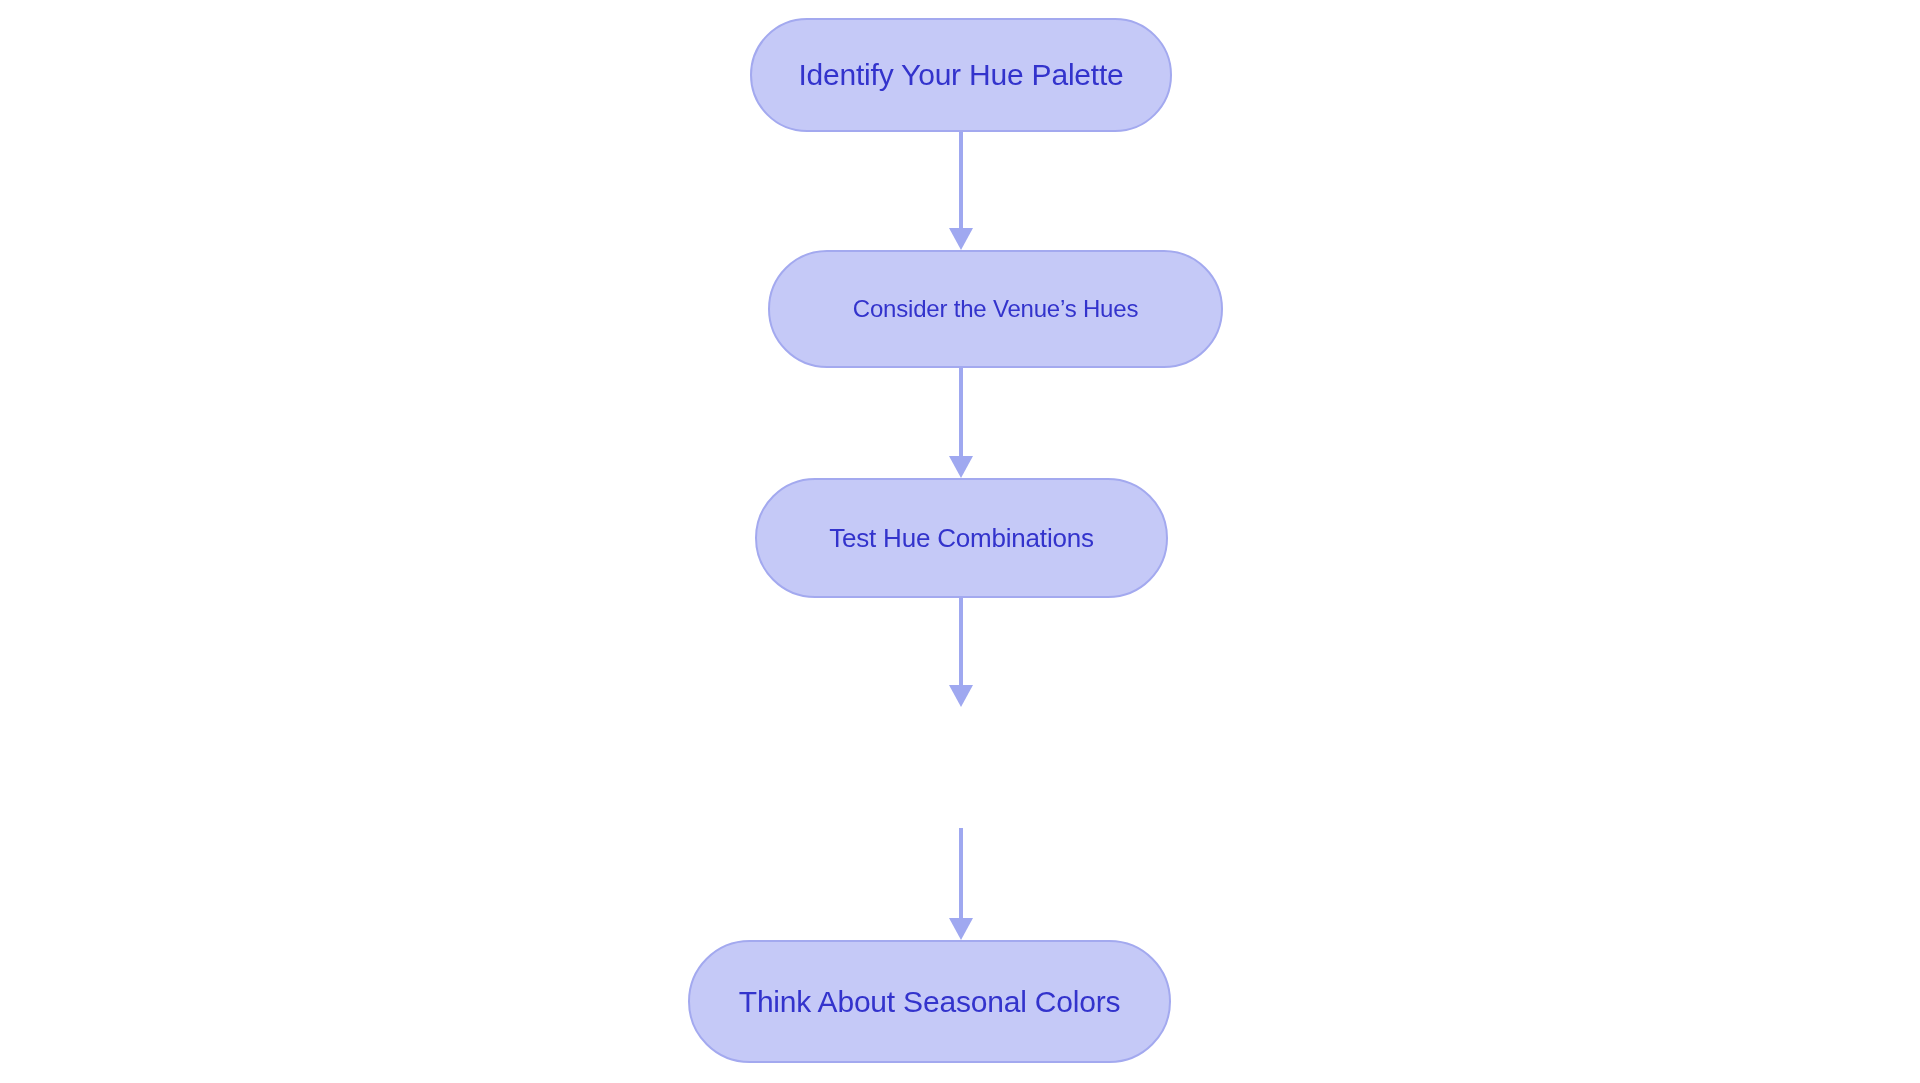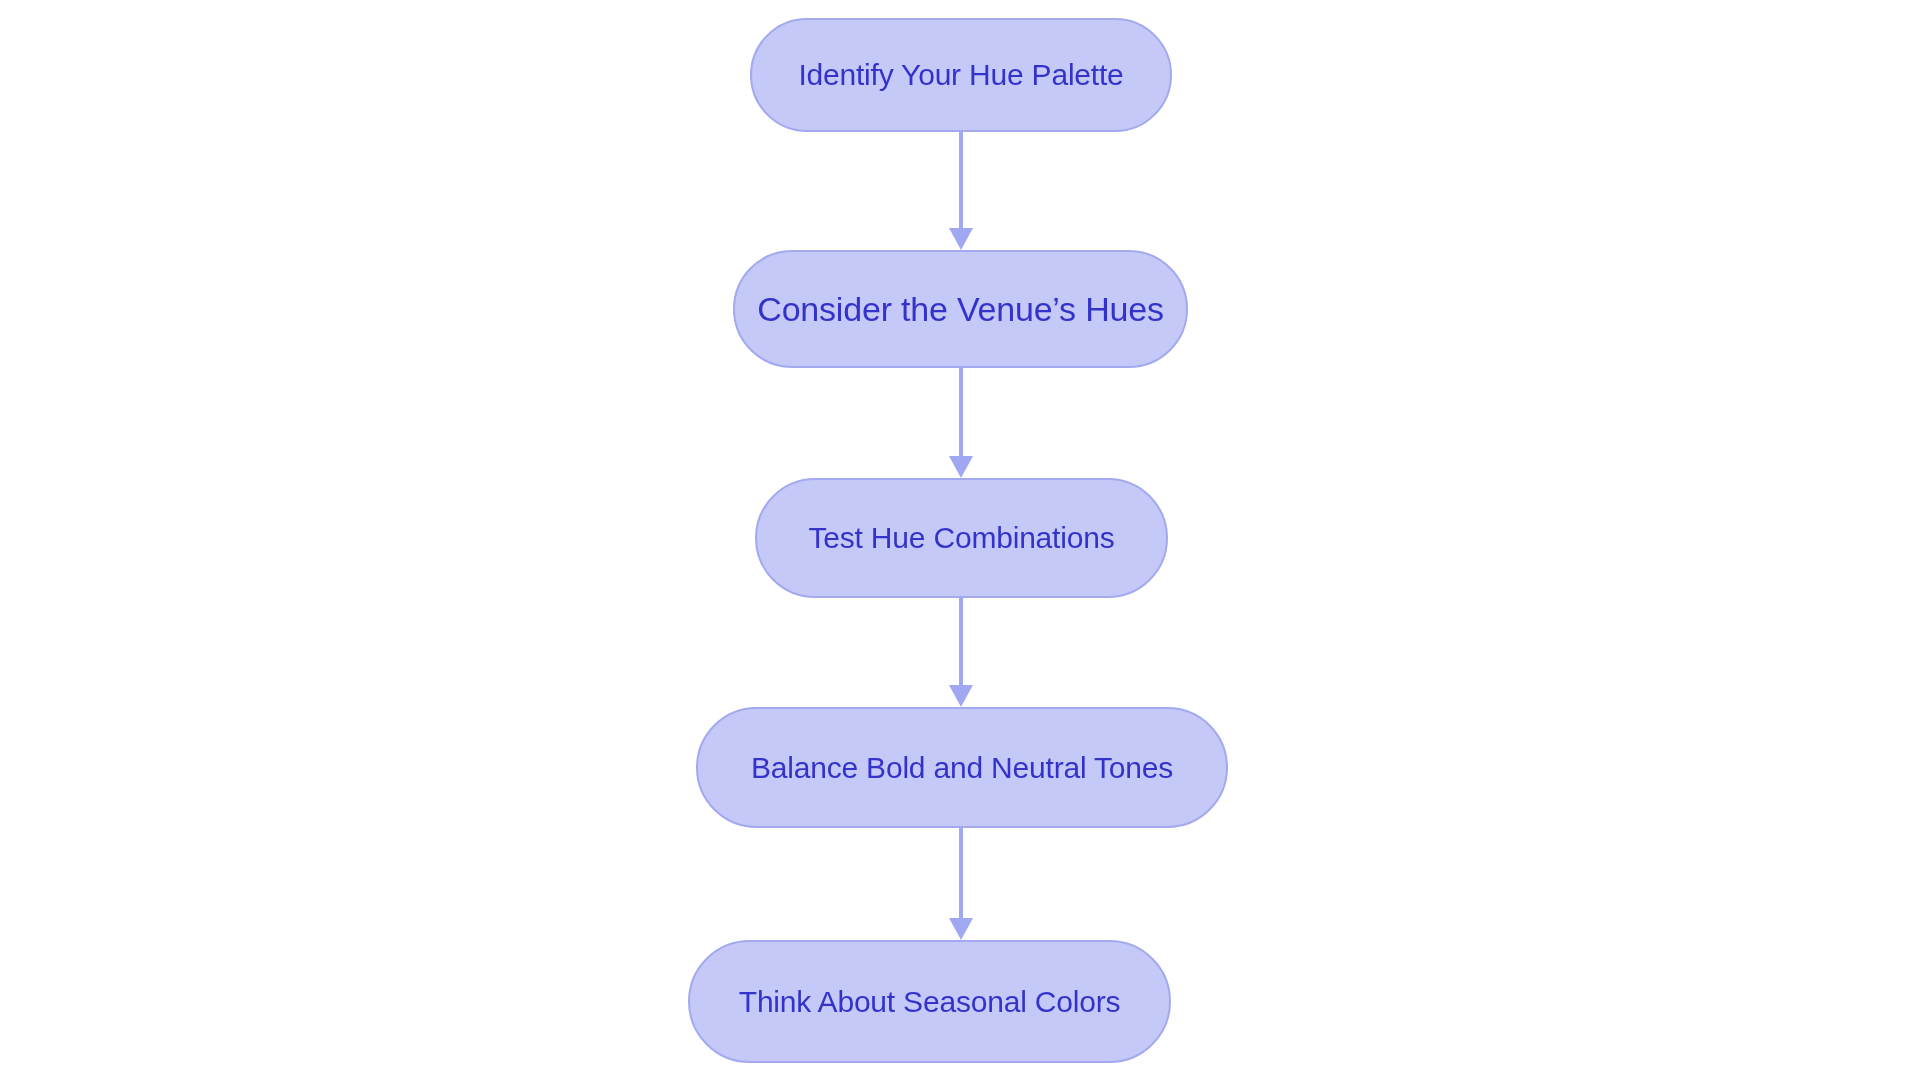--- a/index.html
+++ b/index.html
@@ -84,25 +84,22 @@
       <div class="connector-line" style="height: 87px; background: rgb(159, 168, 240);"></div>
       <div class="connector-head" style="top: 87px; border-top-color: rgb(159, 168, 240);"></div>
     </div>
     <div class="flow-connector" style="left: 961px; top: 828px;">
       <div class="connector-line" style="height: 90px; background: rgb(159, 168, 240);"></div>
       <div class="connector-head" style="top: 90px; border-top-color: rgb(159, 168, 240);"></div>
     </div>
     <div class="flow-node" style="left: 750px; top: 18px; width: 422px; height: 114px; background: rgb(197, 201, 247); border-color: rgb(163, 169, 239); color: rgb(51, 51, 204); font-size: 30px;">
       <span class="node-label">Identify Your Hue Palette</span>
     </div>
-    <div class="flow-node" style="left: 733px; top: 250px; width: 455px; height: 118px; background: rgb(197, 201, 247); border-color: rgb(163, 169, 239); color: rgb(51, 51, 204); font-size: 34px;">
+    <div class="flow-node" style="left: 768px; top: 250px; width: 455px; height: 118px; background: rgb(197, 201, 247); border-color: rgb(163, 169, 239); color: rgb(51, 51, 204); font-size: 24px;">
       <span class="node-label">Consider the Venue’s Hues</span>
     </div>
-    <div class="flow-node" style="left: 755px; top: 478px; width: 413px; height: 120px; background: rgb(197, 201, 247); border-color: rgb(163, 169, 239); color: rgb(51, 51, 204); font-size: 30px;">
+    <div class="flow-node" style="left: 755px; top: 478px; width: 413px; height: 120px; background: rgb(197, 201, 247); border-color: rgb(163, 169, 239); color: rgb(51, 51, 204); font-size: 26px;">
       <span class="node-label">Test Hue Combinations</span>
-    </div>
-    <div class="flow-node" style="left: 696px; top: 707px; width: 532px; height: 121px; background: rgb(197, 201, 247); border-color: rgb(163, 169, 239); color: rgb(51, 51, 204); font-size: 30px;">
-      <span class="node-label">Balance Bold and Neutral Tones</span>
     </div>
     <div class="flow-node" style="left: 688px; top: 940px; width: 483px; height: 123px; background: rgb(197, 201, 247); border-color: rgb(163, 169, 239); color: rgb(51, 51, 204); font-size: 30px;">
       <span class="node-label">Think About Seasonal Colors</span>
     </div>
   </div>
 
 </body></html>

